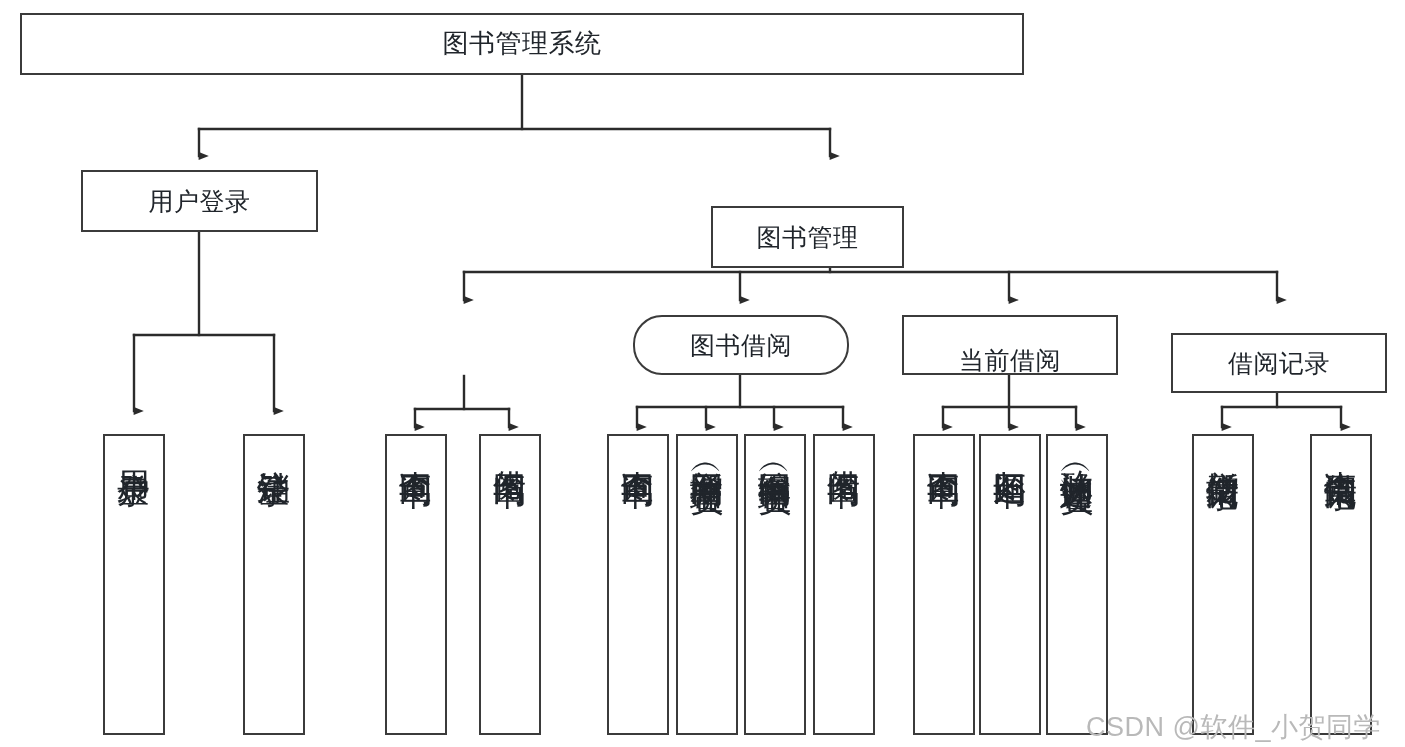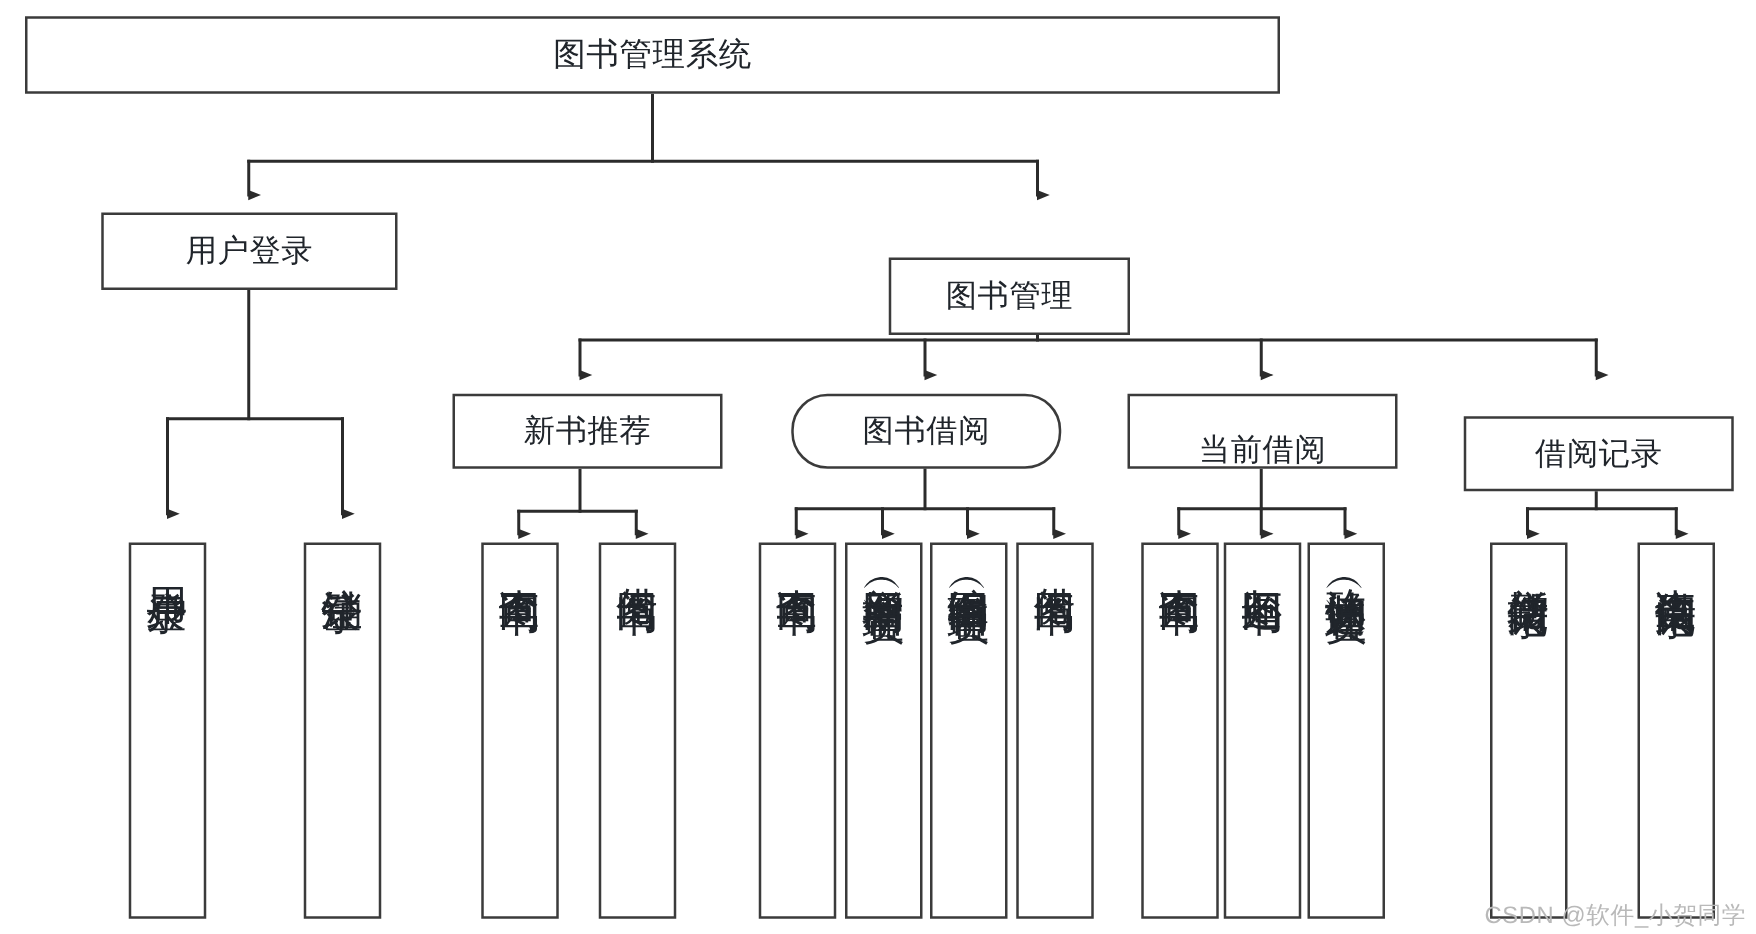--- a/index.html
+++ b/index.html
@@ -51,23 +51,23 @@
   .node.vert .label {
     writing-mode: vertical-rl;
     text-orientation: upright;
     font-size: 33px;
     letter-spacing: 2px;
     line-height: 1;
   }
   .node.root .label { font-size: 26px; }
   #watermark {
     position: absolute;
-    right: 8px;
+    right: 24px;
     bottom: 2px;
-    font-size: 19px;
+    font-size: 27px;
     color: #b9b9b9;
     letter-spacing: 0.5px;
     z-index: 6;
     user-select: none;
     white-space: nowrap;
   }
 </style>
 </head>
 <body>
 
@@ -127,23 +127,20 @@
     <span class="label">图书管理系统</span>
   </div>
 
   <div class="node horiz" style="left:81px; top:170px; width:237px; height:62px;">
     <span class="label">用户登录</span>
   </div>
   <div class="node horiz" style="left:711px; top:170px; width:193px; height:62px;margin-top:36px;">
     <span class="label">图书管理</span>
   </div>
 
-  <div class="node horiz" style="left:362px; top:315px; width:216px; height:60px;">
-    <span class="label">新书推荐</span>
-  </div>
   <div class="node horiz" style="left:633px; top:315px; width:216px; height:60px;border-radius:29px;">
     <span class="label">图书借阅</span>
   </div>
   <div class="node horiz" style="left:902px; top:315px; width:216px; height:60px;align-items:flex-end;">
     <span class="label">当前借阅</span>
   </div>
   <div class="node horiz" style="left:1171px; top:333px; width:216px; height:60px;">
     <span class="label">借阅记录</span>
   </div>
 

